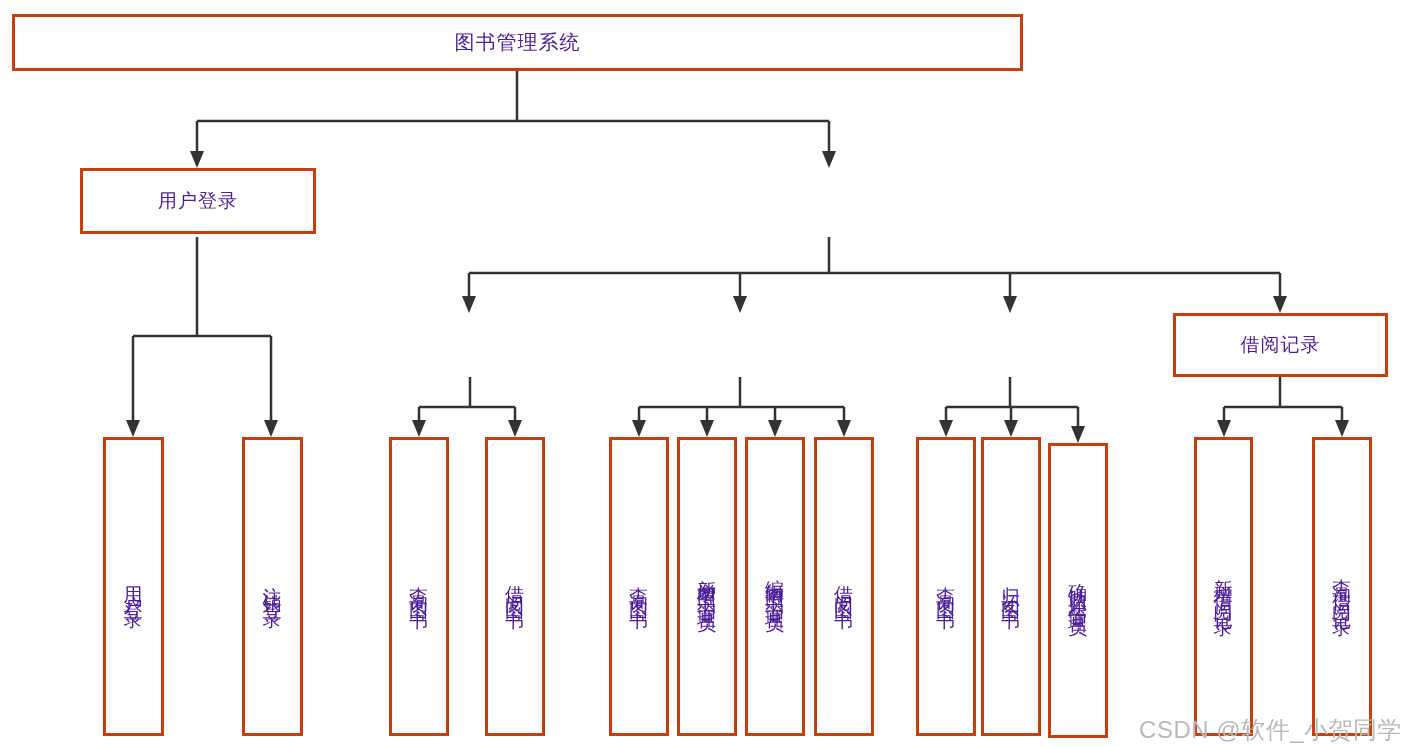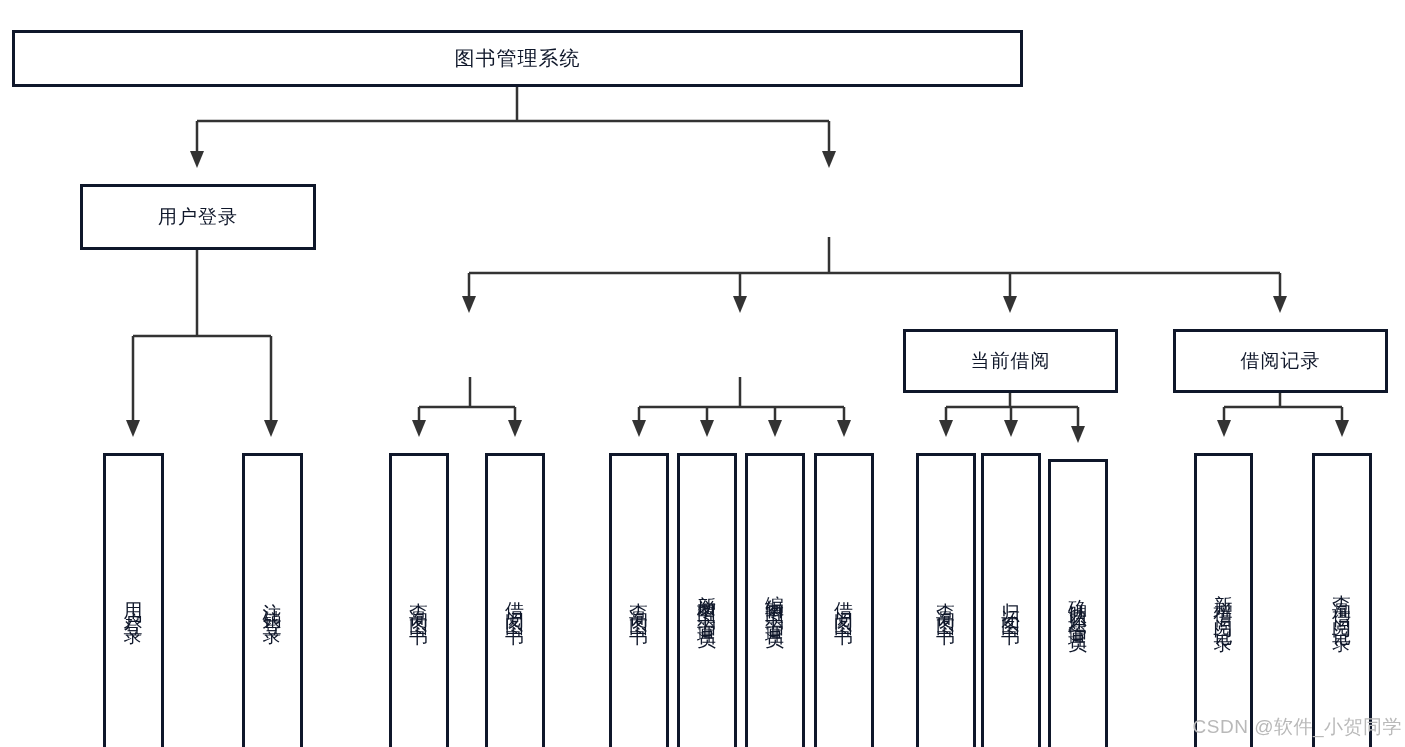--- a/index.html
+++ b/index.html
@@ -17,44 +17,43 @@
   }
   #connectors {
     position: absolute;
     left: 0;
     top: 0;
     z-index: 1;
   }
   .node {
     position: absolute;
     box-sizing: border-box;
-    border: 3px solid #0f172a;
+    border: 3px solid #c2410c;
     background: #ffffff;
-    color: #0f172a;
+    color: #4c1d95;
     display: flex;
     align-items: center;
     justify-content: center;
     font-size: 19px;
     z-index: 2;
     letter-spacing: 1px;
-    margin-top: 16px;
   }
   .leaf {
     writing-mode: vertical-rl;
     text-orientation: mixed;
     letter-spacing: 8px;
     font-size: 19px;
     line-height: 1;
     padding: 6px 0;
   }
   #watermark {
     position: absolute;
     right: 3px;
     top: 714px;
-    font-size: 19px;
+    font-size: 24px;
     color: #b9b9b9;
     letter-spacing: 0.5px;
     z-index: 5;
     white-space: nowrap;
     text-align: right;
   }
 </style>
 </head>
 <body>
 
@@ -90,21 +89,20 @@
       <polygon points="1071,426 1085,426 1078,443"></polygon>
       <polygon points="1217,420 1231,420 1224,437"></polygon>
       <polygon points="1335,420 1349,420 1342,437"></polygon>
     </g>
   </svg>
 
   <div class="node" style="left:12px; top:14px; width:1011px; height:57px; font-size:20px;">图书管理系统</div>
 
   <div class="node" style="left:80px; top:168px; width:236px; height:66px;">用户登录</div>
 
-  <div class="node" style="left:903px; top:313px; width:215px; height:64px;">当前借阅</div>
   <div class="node" style="left:1173px; top:313px; width:215px; height:64px;">借阅记录</div>
 
   <div class="node leaf" style="left:103px; top:437px; width:61px; height:299px;">用户登录</div>
   <div class="node leaf" style="left:242px; top:437px; width:61px; height:299px;">注销登录</div>
 
   <div class="node leaf" style="left:389px; top:437px; width:60px; height:299px;">查询图书</div>
   <div class="node leaf" style="left:485px; top:437px; width:60px; height:299px;">借阅图书</div>
 
   <div class="node leaf" style="left:609px; top:437px; width:60px; height:299px;">查询图书</div>
   <div class="node leaf" style="left:677px; top:437px; width:60px; height:299px; letter-spacing:5px;">新增图书（管理员）</div>

